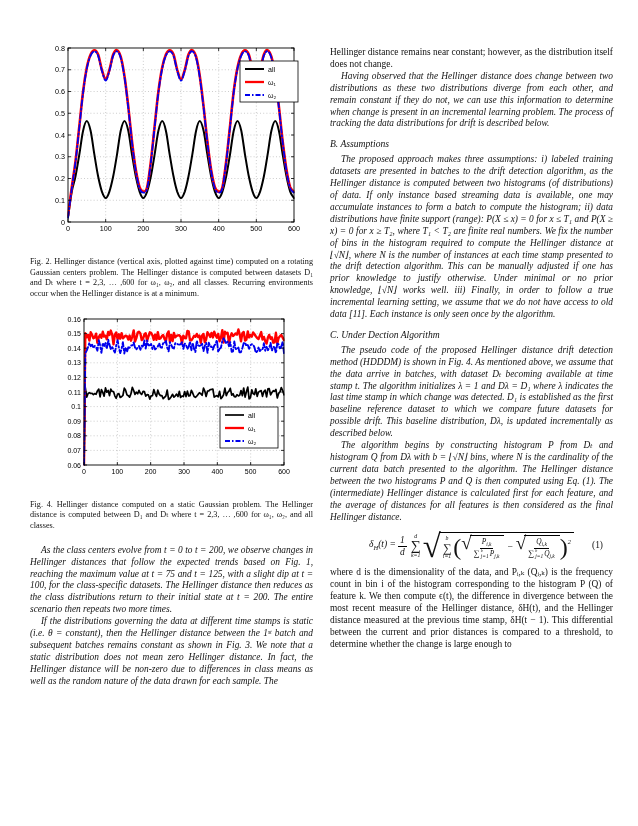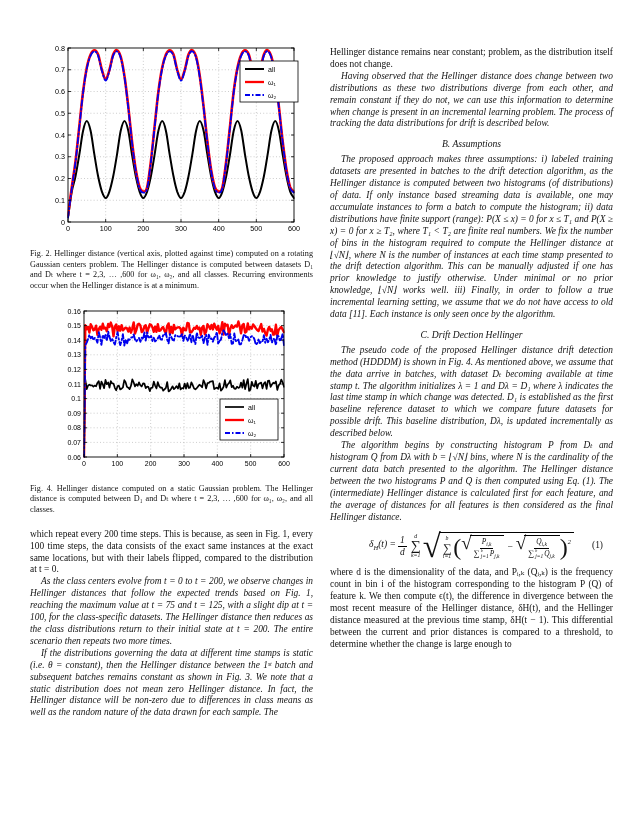--- a/index.html
+++ b/index.html
@@ -3,22 +3,22 @@
 <meta charset="utf-8">
 <style>
   html,body{margin:0;padding:0;background:#fff;}
   .page{position:relative;width:638px;height:826px;background:#ffffff;overflow:hidden;
         font-family:"Liberation Serif","DejaVu Serif",serif;color:#111;}
   .col{position:absolute;width:283px;font-size:9.4px;line-height:11.9px;text-align:justify;}
   #left-col{left:30px;top:42px;}
   #right-col{left:330px;top:47px;}
   p{margin:0;}
   p.indent{text-indent:11px;font-style:italic;}
-  .sec-head{font-style:italic;font-size:9.6px;margin:8px 0 4px 0;text-align:center;}
-  .fig-caption{font-size:8.2px;line-height:10.7px;text-align:justify;margin:3px 0 0 0;}
+  .sec-head{font-style:italic;font-size:9.6px;margin:8px 0 4px 0;text-align:left;}
+  .fig-caption{font-size:8.2px;line-height:10.7px;text-align:justify;margin:11px 0 0 0;}
   .chart-wrap{background:#fff;}
   #fig2-wrap{margin:0 0 2px 2px;}
   #fig3-wrap{margin:13px 0 2px 14px;}
 
   
   .eq-wrap{position:relative;display:flex;justify-content:center;align-items:center;margin:9px 0 7px 0;}
   .eq{display:inline-flex;align-items:center;font-style:italic;font-size:9.5px;}
   .eq .it{font-style:italic;}
   .lhs-sub{font-size:6.5px;}
   .frac{display:inline-flex;flex-direction:column;align-items:center;line-height:1.15;margin:0 2px;}
@@ -234,34 +234,33 @@
             <line x1="181" y1="115" x2="200" y2="115" stroke="#ff0000" stroke-width="2.3"></line>
             <text x="204" y="117.6" font-family="&quot;Liberation Sans&quot;, sans-serif" font-size="7" fill="#000">ω₁</text>
             <line x1="181" y1="128" x2="200" y2="128" stroke="#0000ee" stroke-width="1.9" stroke-dasharray="5 2 1.5 2"></line>
             <text x="204" y="130.6" font-family="&quot;Liberation Sans&quot;, sans-serif" font-size="7" fill="#000">ω₂</text>
           </g>
         </svg>
     </div>
     <p class="fig-caption">Fig. 4. Hellinger distance computed on a static Gaussian problem. The Hellinger distance is computed between D₁ and Dₜ where t = 2,3, … ,600 for ω₁, ω₂, and all classes.</p>
 
     <div style="margin-top:13px;">
-      <p>which repeat every 200 time steps. This is because, as seen in Fig. 1, every 100 time steps, the data consists of the exact same instances at the exact same locations, but with their labels flipped, compared to the distribution at t = 0.</p>
       <p class="indent">As the class centers evolve from t = 0 to t = 200, we observe changes in Hellinger distances that follow the expected trends based on Fig. 1, reaching the maximum value at t = 75 and t = 125, with a slight dip at t = 100, for the class-specific datasets. The Hellinger distance then reduces as the class distributions return to their initial state at t = 200. The entire scenario then repeats two more times.</p>
       <p class="indent">If the distributions governing the data at different time stamps is static (i.e. θ = constant), then the Hellinger distance between the 1ˢᵗ batch and subsequent batches remains constant as shown in Fig. 3. We note that a static distribution does not mean zero Hellinger distance. In fact, the Hellinger distance will be non-zero due to differences in class means as well as the random nature of the data drawn for each sample. The</p>
     </div>
   </div>
 
   <div class="col" id="right-col">
-    <p>Hellinger distance remains near constant; problem, as the distribution itself does not change.</p>
+    <p>Hellinger distance remains near constant; however, as the distribution itself does not change.</p>
     <p class="indent">Having observed that the Hellinger distance does change between two distributions as these two distributions diverge from each other, and remain constant if they do not, we can use this information to determine when change is present in an incremental learning problem. The process of tracking the data distributions for drift is described below.</p>
 
     <p class="sec-head">B. Assumptions</p>
     <p class="indent">The proposed approach makes three assumptions: i) labeled training datasets are presented in batches to the drift detection algorithm, as the Hellinger distance is computed between two histograms (of distributions) of data. If only instance based streaming data is available, one may accumulate instances to form a batch to compute the histogram; ii) data distributions have finite support (range): P(X ≤ x) = 0 for x ≤ T₁ and P(X ≥ x) = 0 for x ≥ T₂, where T₁ &lt; T₂ are finite real numbers. We fix the number of bins in the histogram required to compute the Hellinger distance at ⌊√N⌋, where N is the number of instances at each time stamp presented to the drift detection algorithm. This can be manually adjusted if one has prior knowledge to justify otherwise. Under minimal or no prior knowledge, ⌊√N⌋ works well. iii) Finally, in order to follow a true incremental learning setting, we assume that we do not have access to old data [11].  Each instance is only seen once by the algorithm.</p>
 
-    <p class="sec-head">C. Drift Dection Hellinger</p>
+    <p class="sec-head">C. Under Dection Algorithm</p>
     <p class="indent">The pseudo code of the proposed Hellinger distance drift detection method (HDDDM) is shown in Fig. 4. As mentioned above, we assume that the data arrive in batches, with dataset Dₜ becoming available at time stamp t. The algorithm initializes λ = 1 and Dλ = D₁ where λ indicates the last time stamp in which change was detected. D₁ is established as the first baseline reference dataset to which we compare future datasets for possible drift. This baseline distribution, Dλ, is updated incrementally as described below.</p>
     <p class="indent">The algorithm begins by constructing histogram P from Dₜ and histogram Q from Dλ with b = ⌊√N⌋ bins, where N is the cardinality of the current data batch presented to the algorithm. The Hellinger distance between the two histograms P and Q is then computed using Eq. (1). The (intermediate) Hellinger distance is calculated first for each feature, and the average of distances for all features is then considered as the final Hellinger distance.</p>
 
     <div class="eq-wrap">
       <span class="eq">
         <span class="eq-lhs"><span class="it">δ</span><sub class="lhs-sub it">H</sub><span class="it">(t) =</span></span>
         <span class="frac">
             <span class="fnum it">1</span>
             <span class="fden it">d</span>
           </span>

